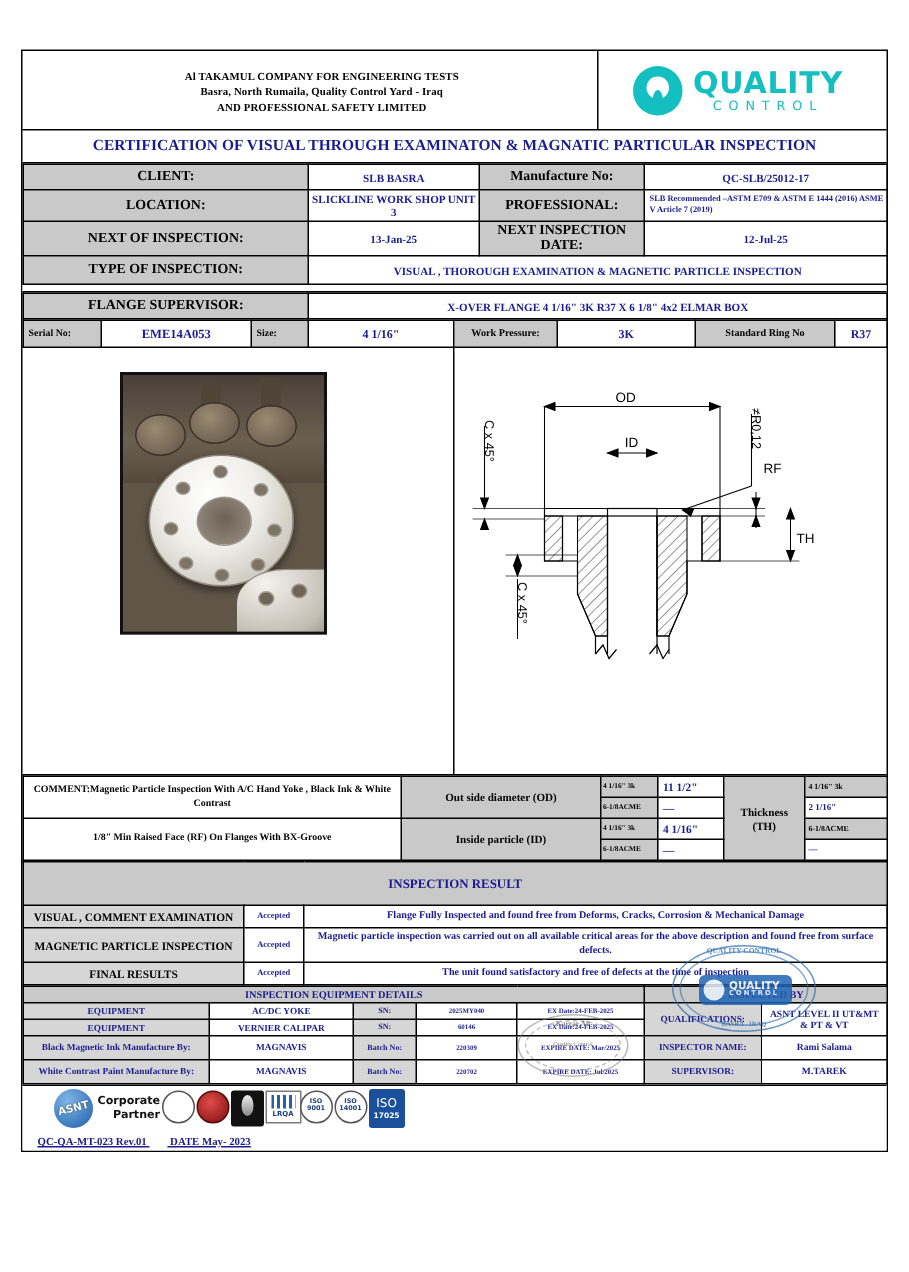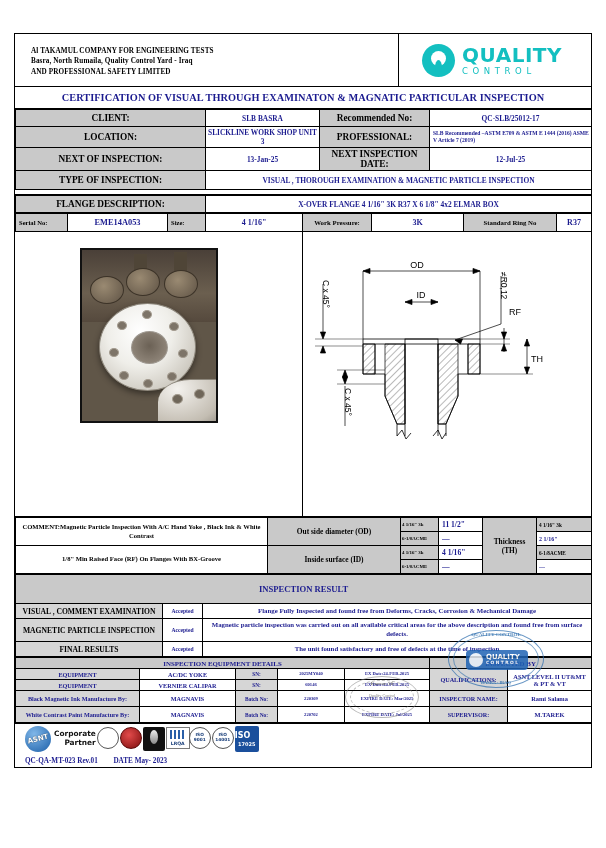--- a/index.html
+++ b/index.html
@@ -21,20 +21,21 @@
     width: 578px;
     border: 1.5px solid #000;
     background: #fff;
   }
   
   .hdr {
     display: flex;
     align-items: stretch;
     border-bottom: 1.5px solid #000;
     min-height: 53px;
+    text-align: center;
   }
   .hdr-left {
     flex: 1 1 auto;
     padding: 7px 0 4px 16px;
     display: flex; flex-direction: column; justify-content: center;
   }
   .hdr-left .l {
     font-weight: bold;
     font-size: 7.2px;
     letter-spacing: .1px;
@@ -381,21 +382,21 @@
   .dstamp .t2 { position:absolute; left:0; top:17px; width:100%; text-align:center;
     font-size:4.2px; color:#4a4a4a; opacity:.7; }
   
   .footer {
     border-top: 1px solid #000;
     height: 44px;
     position: relative;
     background: #fff;
   }
   .fl-row {
-    position: absolute; left: 10px; top: 2px;
+    position: absolute; left: 21px; top: 2px;
     display: flex; align-items: center; gap: 1px;
   }
   .asnt {
     display: flex; align-items: center; gap: 3px;
   }
   .asnt-globe {
     width: 26px; height: 26px; border-radius: 50%;
     background: radial-gradient(circle at 35% 30%, #7fb6e8, #1c5fa8);
     position: relative; overflow: hidden;
   }
@@ -424,27 +425,27 @@
   .b-lrqa::before { content:""; position:absolute; left:3px; top:2px; right:3px; height:9px;
     background: repeating-linear-gradient(90deg,#2a5fa8 0 2px,#fff 2px 4px); }
   .iso-c { position: relative; }
   .iso-c .lbl { position:absolute; left:0; top:50%; transform:translateY(-50%);
     width:100%; text-align:center; font-size:4.3px; font-weight:bold; color:#1a3f7a;
     font-family:"DejaVu Sans",sans-serif; line-height:1.15; }
   .iso-blue {
     width: 24px; height: 26px; background: #1a4f9c; border-radius: 2px;
     position: relative; color:#fff; flex:0 0 auto;
   }
-  .iso-blue .big { position:absolute; left:0; top:5px; width:100%; 
-    font-size:8px; font-weight:bold; font-family:"DejaVu Sans",sans-serif; }
+  .iso-blue .big { position:absolute; left:0; top:5px; width:100%; text-align:center;
+    font-size:8px; font-weight:normal; font-family:"DejaVu Sans",sans-serif; }
   .iso-blue .sm { position:absolute; left:0; top:15px; width:100%; text-align:center;
     font-size:5px; font-weight:bold; font-family:"DejaVu Sans",sans-serif; }
   .foot-code {
     position: absolute; left: 10px; bottom: 2px;
-    font-weight: bold; font-size: 7.2px; color: #1b1b8f;
+    font-weight: bold; font-size: 7.2px; color: #1b1b8f; text-decoration: underline;
   }
   .foot-code .sp { display:inline-block; width: 12px; }
 </style>
 </head>
 <body>
 
 <div class="page">
   <div class="sheet">
 
     <div class="hdr">
@@ -471,21 +472,21 @@
         <col style="width:76px">
           <col style="width:114px">
           <col style="width:114px">
         <col style="width:110px">
           <col style="width:162px">
       </colgroup>
       <tbody>
         <tr class="row-h">
           <td class="lab" colspan="2">CLIENT:</td>
           <td class="val">SLB BASRA</td>
-          <td class="lab">Recommended No:</td>
+          <td class="lab">Manufacture No:</td>
           <td class="val">QC-SLB/25012-17</td>
         </tr>
         <tr class="row-h">
           <td class="lab" colspan="2">LOCATION:</td>
           <td class="val">SLICKLINE WORK SHOP UNIT 3</td>
           <td class="lab">PROFESSIONAL:</td>
           <td class="val-spec">SLB  Recommended –ASTM E709  &amp; ASTM E 1444 (2016) ASME V Article 7 (2019)</td>
         </tr>
         <tr class="row-h">
           <td class="lab" colspan="2">NEXT OF INSPECTION:</td>
@@ -505,21 +506,21 @@
     <table class="t">
       <colgroup>
         <col style="width:76px">
           <col style="width:114px">
           <col style="width:114px">
         <col style="width:110px">
           <col style="width:162px">
       </colgroup>
       <tbody>
         <tr class="row-h">
-          <td class="lab" colspan="2">FLANGE  DESCRIPTION:</td>
+          <td class="lab" colspan="2">FLANGE  SUPERVISOR:</td>
           <td class="val" colspan="3">X-OVER FLANGE 4 1/16" 3K R37 X 6 1/8" 4x2 ELMAR BOX</td>
         </tr>
       </tbody>
     </table>
     <table class="t">
       <colgroup>
         <col style="width:52px">
           <col style="width:100px">
           <col style="width:38px">
           <col style="width:97px">
@@ -684,21 +685,21 @@
           <td class="dim-lab" rowspan="4">Thickness (TH)</td>
           <td class="dim-v-sm">4 1/16" 3k</td>
         </tr>
         <tr style="height:14px">
           <td class="dim-sub">6-1/8ACME</td>
           <td class="dim-v">—</td>
           <td class="dim-v-sm" style="background:#fff;color:#1b1b8f;font-size:6px">2 1/16"</td>
         </tr>
         <tr style="height:14px">
           <td class="cmt" rowspan="2">1/8" Min Raised Face (RF) On Flanges With BX-Groove</td>
-          <td class="dim-lab" rowspan="2">Inside surface (ID)</td>
+          <td class="dim-lab" rowspan="2">Inside particle (ID)</td>
           <td class="dim-sub">4 1/16" 3k</td>
           <td class="dim-v">4 1/16"</td>
           <td class="dim-v-sm">6-1/8ACME</td>
         </tr>
         <tr style="height:14px">
           <td class="dim-sub">6-1/8ACME</td>
           <td class="dim-v">—</td>
           <td class="dim-v-sm" style="background:#fff;color:#1b1b8f;font-size:6px">—</td>
         </tr>
       </tbody>

